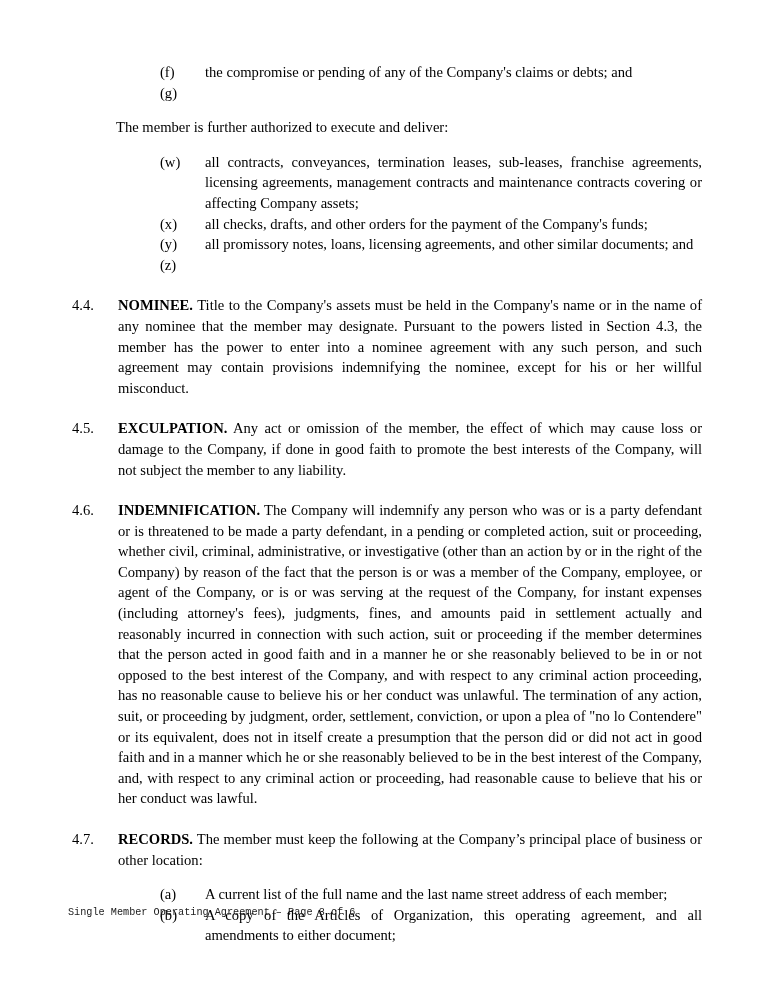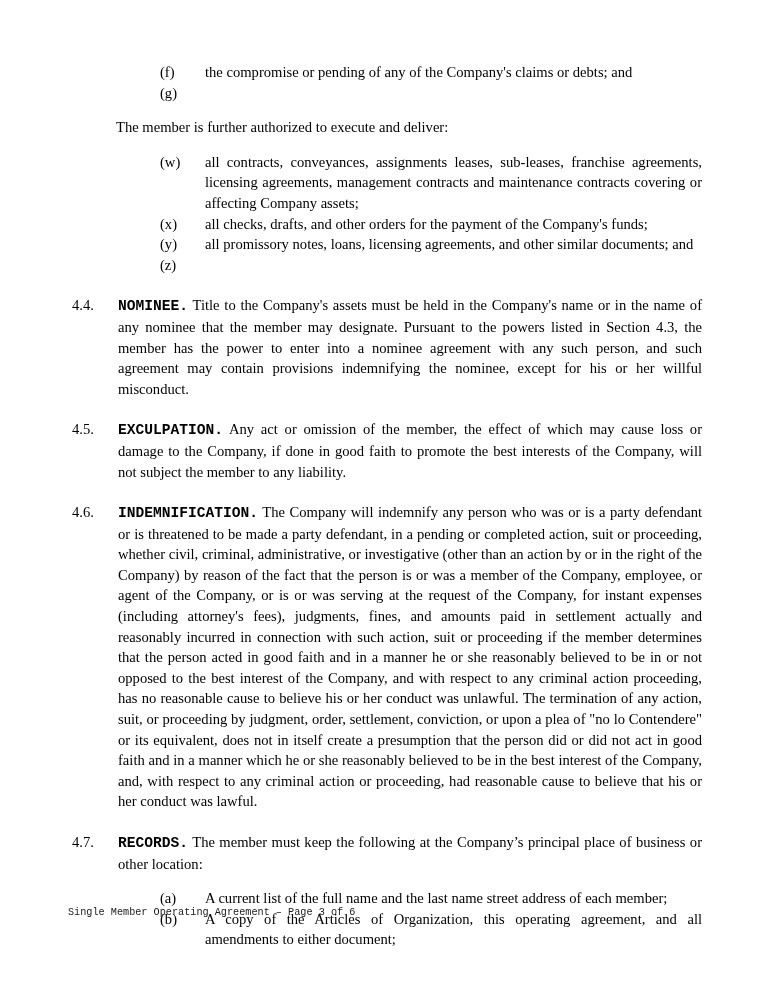--- a/index.html
+++ b/index.html
@@ -47,21 +47,20 @@
     flex: 1 1 auto;
     text-align: justify;
   }
   
   .alpha-list .listrow .marker { width: 45px; margin-left: 92px; }
   
   .section-row .marker { width: 46px; margin-left: 4px; }
   .section-row .body { }
   .sec-title {
     font-weight: bold;
-    font-family: Liberation Mono, monospace;
   }
   .gap-md { height: 14px; }
   .gap-lg { height: 20px; }
   .intro-para {
     margin-left: 48px;
   }
   .footer {
     position: absolute;
     left: 68px;
     top: 906px;
@@ -90,21 +89,21 @@
 
     <div class="gap-md"></div>
 
     <p class="para intro-para">The member is further authorized to execute and deliver:</p>
 
     <div class="gap-md"></div>
 
     <div class="alpha-list">
       <div class="listrow para">
         <span class="marker">(w)</span>
-        <span class="body">all contracts, conveyances, assignments leases, sub-leases, franchise agreements, licensing agreements, management contracts and maintenance contracts covering or affecting Company assets;</span>
+        <span class="body">all contracts, conveyances, termination leases, sub-leases, franchise agreements, licensing agreements, management contracts and maintenance contracts covering or affecting Company assets;</span>
       </div>
       <div class="listrow para">
         <span class="marker">(x)</span>
         <span class="body">all checks, drafts, and other orders for the payment of the Company's funds;</span>
       </div>
       <div class="listrow para">
         <span class="marker">(y)</span>
         <span class="body">all promissory notes, loans, licensing agreements, and other similar documents; and</span>
       </div>
       <div class="listrow para">

